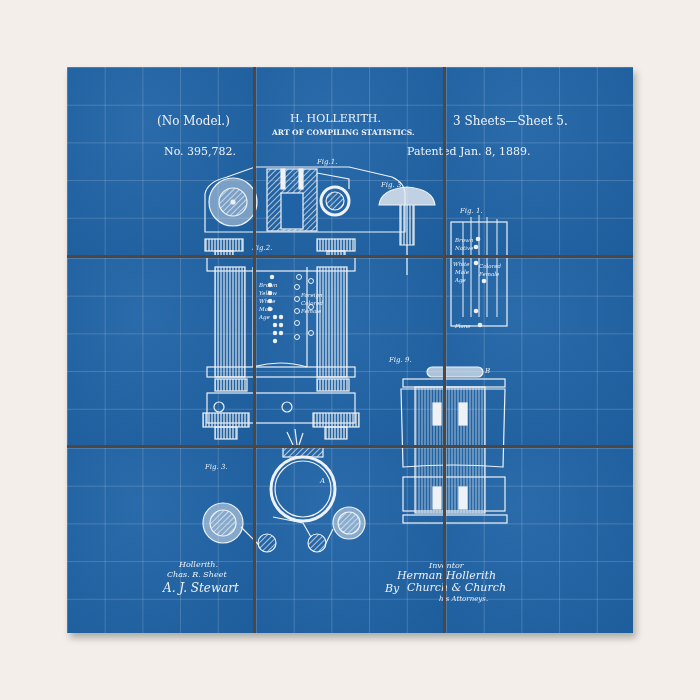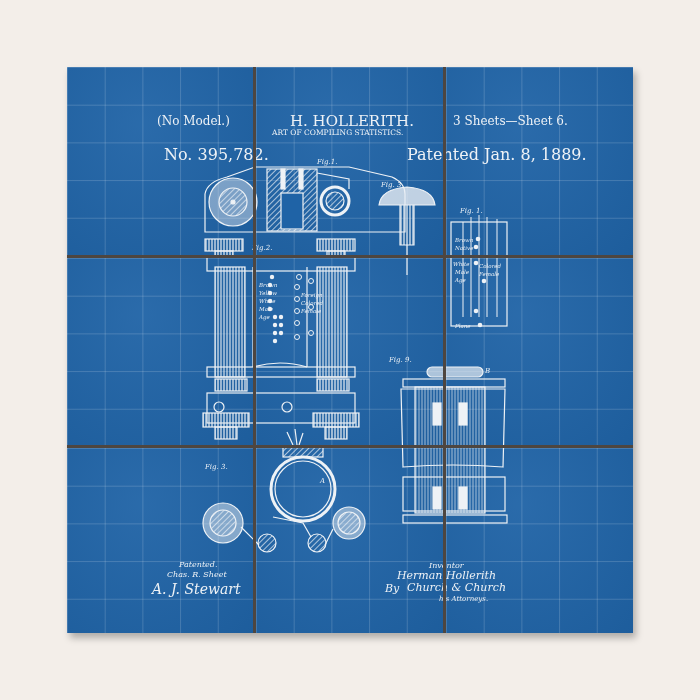--- a/index.html
+++ b/index.html
@@ -22,22 +22,22 @@
         radial-gradient(ellipse at 40% 30%, rgba(255,255,255,0.05), rgba(0,0,0,0.06));
       background-size: 37.7px 37.7px, 37.7px 37.7px, 100% 100%;
       overflow: hidden;
     }
     .seam-v, .seam-h { position: absolute; background: #4e4640; z-index: 5; }
     .seam-v { width: 3px; top: 0; height: 566px; }
     .seam-h { height: 3px; left: 0; width: 566px; }
     .drawing { position: absolute; left: 0; top: 0; width: 566px; height: 566px; z-index: 3; pointer-events: none; }
     .txt { position: absolute; color: #eef2f6; z-index: 4; white-space: nowrap; }
     .small { font-size: 12px; }
-    .mid { font-size: 8px; font-weight: normal; }
-    .big { font-size: 16px; }
+    .mid { font-size: 8px; font-weight: bold; }
+    .big { font-size: 11px; }
     .title { font-size: 10px; }
     .script { font-family: "DejaVu Serif", serif; font-style: italic; font-size: 7px; }
     .sig { font-family: "DejaVu Serif", serif; font-style: italic; font-size: 11px; }
   </style>
 </head>
 <body>
 
 <div class="board">
 
   <div class="panel" style="left:0;top:0;width:186px;height:188px"></div>
@@ -49,23 +49,23 @@
   <div class="panel" style="left:0;top:381px;width:186px;height:185px"></div>
   <div class="panel" style="left:189px;top:381px;width:187px;height:185px"></div>
   <div class="panel" style="left:379px;top:381px;width:187px;height:185px"></div>
 
   <div class="seam-v" style="left:186px"></div>
   <div class="seam-v" style="left:376px"></div>
   <div class="seam-h" style="top:188px"></div>
   <div class="seam-h" style="top:378px"></div>
 
   <div class="txt small" style="left:90px;top:47px">(No Model.)</div>
-  <div class="txt title" style="left:223px;top:45px;font-size:15px">H. HOLLERITH.</div>
+  <div class="txt title" style="left:223px;top:45px;font-size:11px">H. HOLLERITH.</div>
   <div class="txt mid" style="left:205px;top:61px;font-size:7.5px">ART OF COMPILING STATISTICS.</div>
-  <div class="txt small" style="left:386px;top:47px">3 Sheets—Sheet 6.</div>
+  <div class="txt small" style="left:386px;top:47px">3 Sheets—Sheet 5.</div>
   <div class="txt big" style="left:97px;top:78px">No. 395,782.</div>
   <div class="txt big" style="left:340px;top:78px">Patented Jan. 8, 1889.</div>
 
   <div class="txt script" style="left:250px;top:91px">Fig.1.</div>
   <div class="txt script" style="left:185px;top:177px">Fig.2.</div>
   <div class="txt script" style="left:314px;top:114px">Fig. 3</div>
   <div class="txt script" style="left:393px;top:140px">Fig. 1.</div>
   <div class="txt script" style="left:138px;top:396px">Fig. 3.</div>
   <div class="txt script" style="left:322px;top:289px">Fig. 9.</div>
   <div class="txt script" style="left:253px;top:410px">A</div>
@@ -82,23 +82,23 @@
 
   <div class="txt script" style="left:388px;top:170px;font-size:5.5px">Brown</div>
   <div class="txt script" style="left:388px;top:178px;font-size:5.5px">Native</div>
   <div class="txt script" style="left:386px;top:194px;font-size:5.5px">White</div>
   <div class="txt script" style="left:388px;top:202px;font-size:5.5px">Male</div>
   <div class="txt script" style="left:388px;top:210px;font-size:5.5px">Age</div>
   <div class="txt script" style="left:412px;top:196px;font-size:5.5px">Colored</div>
   <div class="txt script" style="left:412px;top:204px;font-size:5.5px">Female</div>
   <div class="txt script" style="left:388px;top:256px;font-size:5.5px">Plane</div>
 
-  <div class="txt script" style="left:112px;top:493px;font-size:8px">Patented.</div>
+  <div class="txt script" style="left:112px;top:493px;font-size:8px">Hollerith.</div>
   <div class="txt sig" style="left:100px;top:503px;font-size:8px">Chas. R. Sheet</div>
-  <div class="txt sig" style="left:85px;top:514px;font-size:14px">A. J. Stewart</div>
+  <div class="txt sig" style="left:96px;top:514px;font-size:12px">A. J. Stewart</div>
   <div class="txt script" style="left:362px;top:494px;font-size:8px">Inventor</div>
   <div class="txt sig" style="left:330px;top:502px">Herman Hollerith</div>
   <div class="txt sig" style="left:318px;top:515px">By</div>
   <div class="txt sig" style="left:340px;top:514px">Church &amp; Church</div>
   <div class="txt script" style="left:372px;top:528px;font-size:7px">his Attorneys.</div>
 
   <svg class="drawing" viewBox="0 0 566 566" xmlns="http://www.w3.org/2000/svg">
     <defs>
       <pattern id="hatch" width="4" height="4" patternUnits="userSpaceOnUse" patternTransform="rotate(45)">
         <line x1="0" y1="0" x2="0" y2="4" stroke="#e8eef4" stroke-width="1.4"></line>

